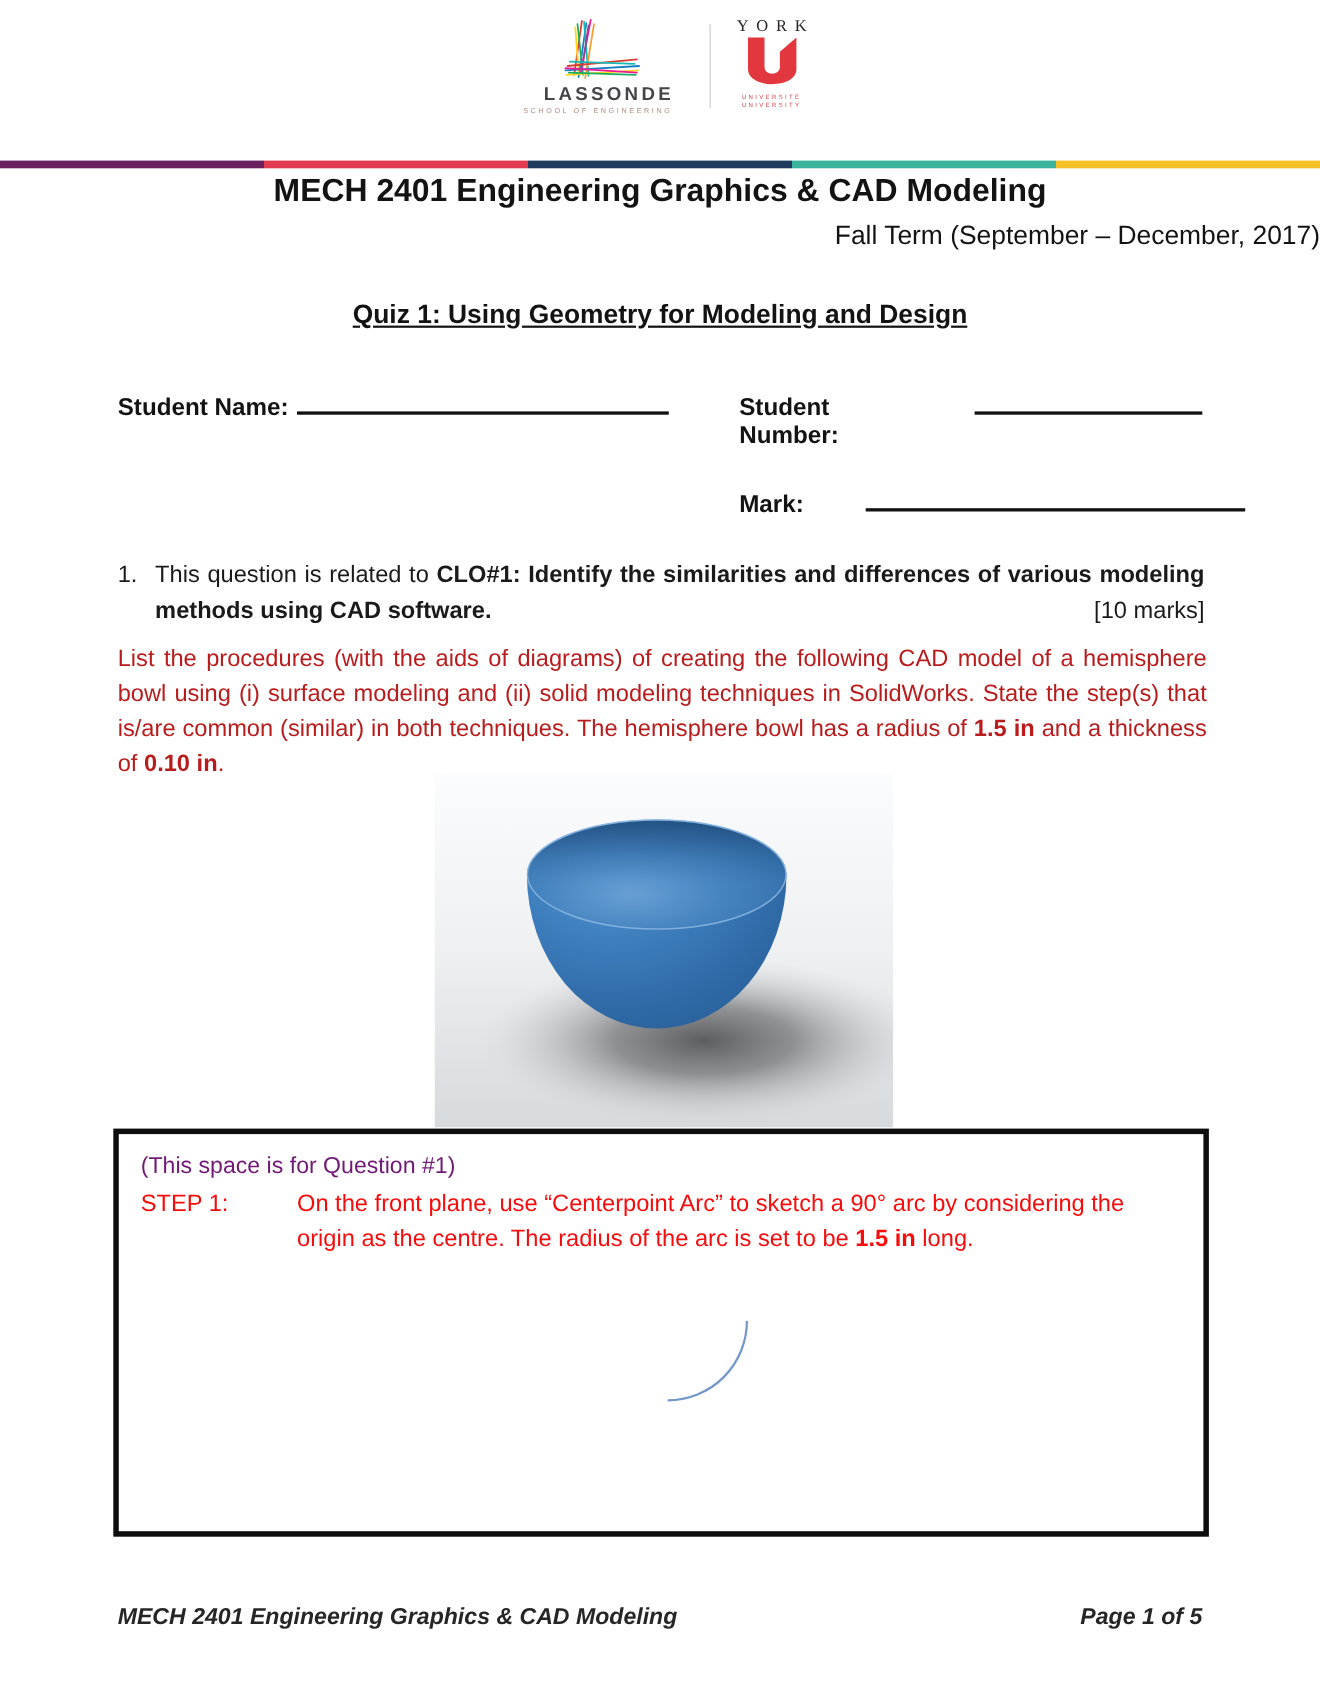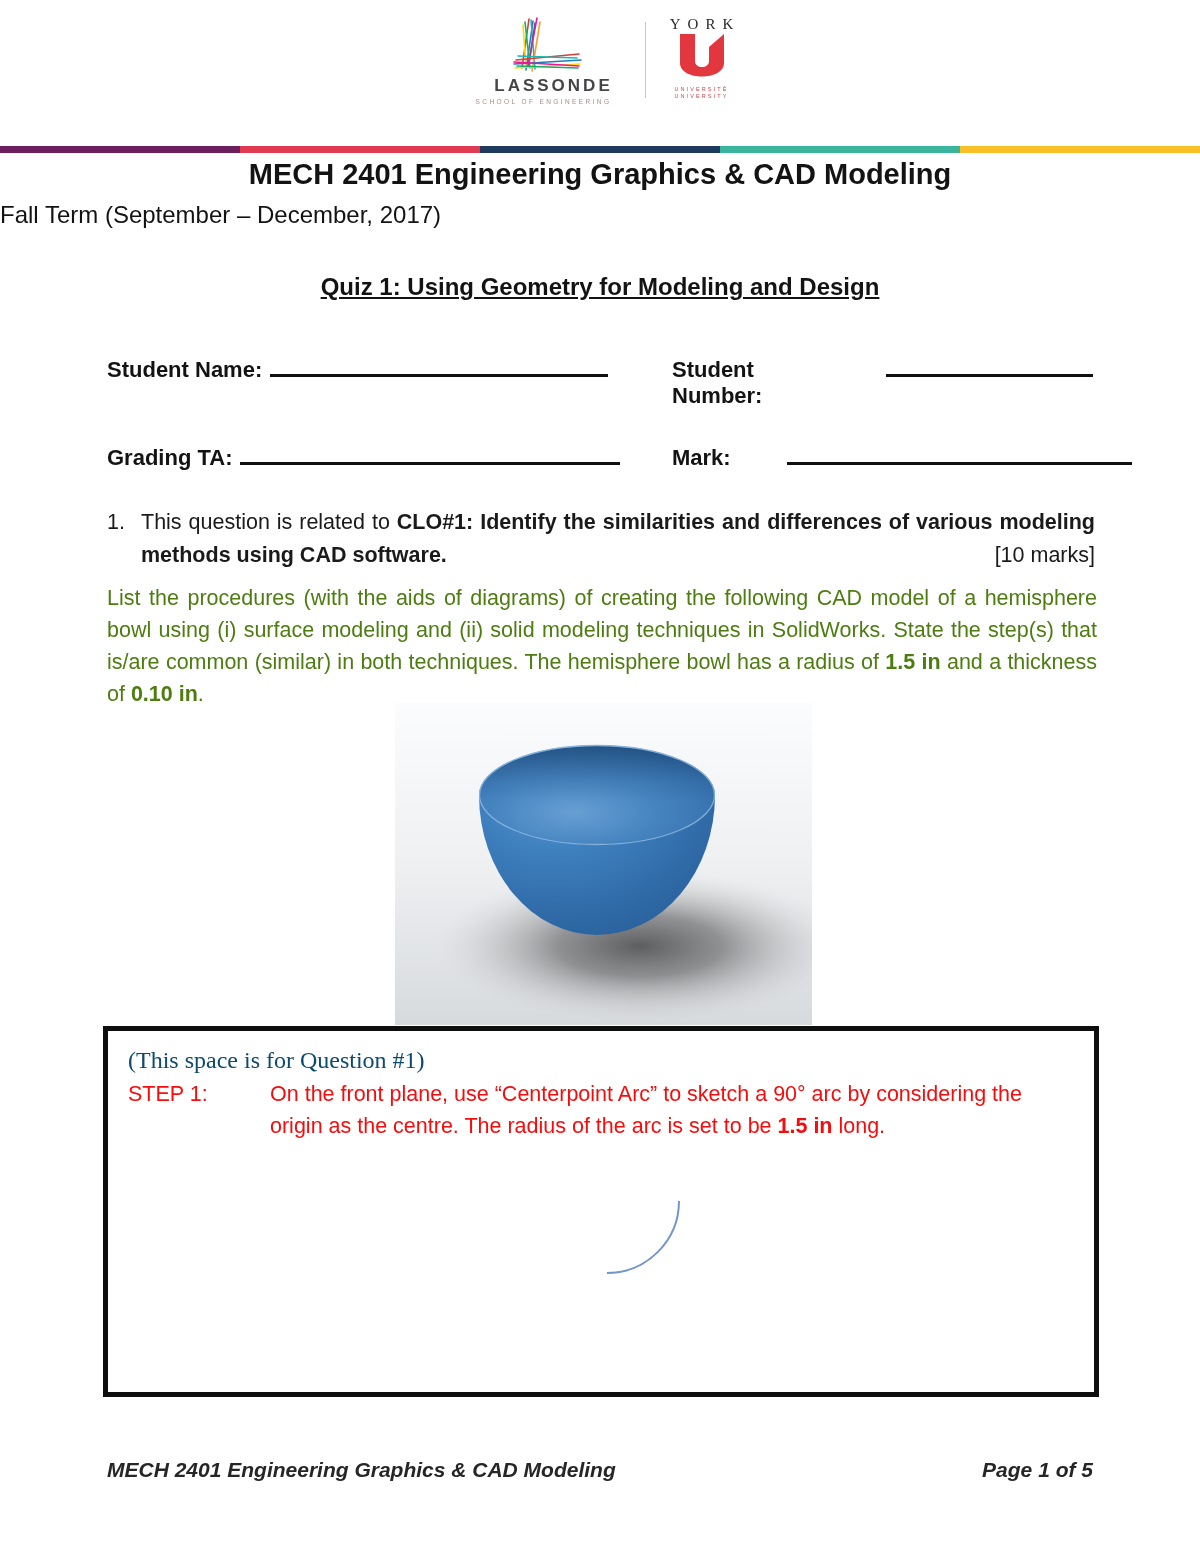--- a/index.html
+++ b/index.html
@@ -20,47 +20,47 @@
   .york-word{font-family:"Liberation Serif", serif;font-size:15px;letter-spacing:7px;color:#2a2627;margin-left:7px;}
   .york-u-path{fill:var(--york-red,#e2373f);}
   .york-small{font-size:5.5px;letter-spacing:2.1px;color:#d2444a;line-height:7px;margin-top:3px;text-align:center;}
 
   
   .colorbar{position:absolute;top:146px;left:0;width:100%;height:7px;display:flex;}
   .colorbar span{flex:1;height:100%;}
 
   
   .course-title{position:absolute;top:158px;left:0;width:100%;text-align:center;font-size:29px;font-weight:700;color:#131313;}
-  .term{position:absolute;top:201px;left:0;width:100%;text-align:left;font-size:24px;color:#131313;}
+  .term{position:absolute;top:201px;left:0;width:100%;text-align:right;font-size:24px;color:#131313;}
   .quiz-title{position:absolute;top:273px;left:0;width:100%;text-align:center;font-size:24px;font-weight:700;text-decoration:underline;color:#131313;}
 
   
   .form-row{position:absolute;left:107px;width:986px;height:34px;font-size:22px;font-weight:700;color:#131313;}
   .form-row .col{position:absolute;top:0;display:flex;align-items:baseline;}
   .col-l{left:0;}
   .col-r{left:565px;gap:48px;}
   .blank-line{display:inline-block;border-bottom:3px solid #111;height:22px;margin-left:8px;}
 
   
   .q1{position:absolute;top:506px;left:107px;width:988px;font-size:21.5px;line-height:33px;text-align:justify;color:#1a1a1a;}
   .q1-num{position:absolute;left:0;top:0;}
   .q1-body{display:block;padding-left:34px;position:relative;}
   .q1-marks{position:absolute;right:0;top:33px;}
 
-  .para{position:absolute;top:582px;left:107px;width:990px;font-size:21.5px;line-height:32px;text-align:justify;color:#4d7c0f;}
+  .para{position:absolute;top:582px;left:107px;width:990px;font-size:21.5px;line-height:32px;text-align:justify;color:#b91c1c;}
 
   
   .figure{position:absolute;top:703px;left:395px;width:417px;height:322px;}
 
   
   .answer-box{
     position:absolute;top:1026px;left:103px;width:996px;height:371px;
     border:5px solid #0e0e0e;box-sizing:border-box;padding:14px 20px;
   }
-  .box-note{font-size:24px;color:#0c4a6e;line-height:30px;font-family:Liberation Serif, serif;}
+  .box-note{font-size:21px;color:#701a75;line-height:30px;}
   .red-heading{margin-top:44px;font-size:21.5px;font-weight:700;color:var(--accent-red,#f00);line-height:30px;}
   .step-row{display:flex;margin-top:3px;font-size:21.5px;line-height:32px;color:var(--accent-red,#f00);gap:48px;}
   .step-label{width:94px;flex:0 0 94px;}
   .step-text{flex:1;padding-right:4px;}
   .arc-sketch{position:absolute;left:496px;top:165px;width:80px;height:82px;}
   .arc-path{stroke:var(--arc-blue,#7396cc);stroke-width:2;fill:none;}
 
   
   .footer{position:absolute;top:1458px;left:107px;width:986px;display:flex;justify-content:space-between;
     font-size:21px;font-weight:700;font-style:italic;color:#262626;}
@@ -122,24 +122,20 @@
     <div class="col col-l">
       <span>Student Name:</span>
       <span class="blank-line" style="width:338px;"></span>
     </div>
     <div class="col col-r">
       <span>Student Number:</span>
       <span class="blank-line" style="width:235px;"></span>
     </div>
   </div>
   <div class="form-row" style="top:440px;">
-    <div class="col col-l">
-      <span>Grading TA:</span>
-      <span class="blank-line" style="width:380px;"></span>
-    </div>
     <div class="col col-r">
       <span>Mark:</span>
       <span class="blank-line" style="width:345px;"></span>
     </div>
   </div>
 
   <div class="q1">
     <span class="q1-num">1.</span>
     <span class="q1-body">
       <span><span>This question is related to </span><span class="b">CLO#1: Identify the similarities and differences of various modeling methods using CAD software.</span></span>

